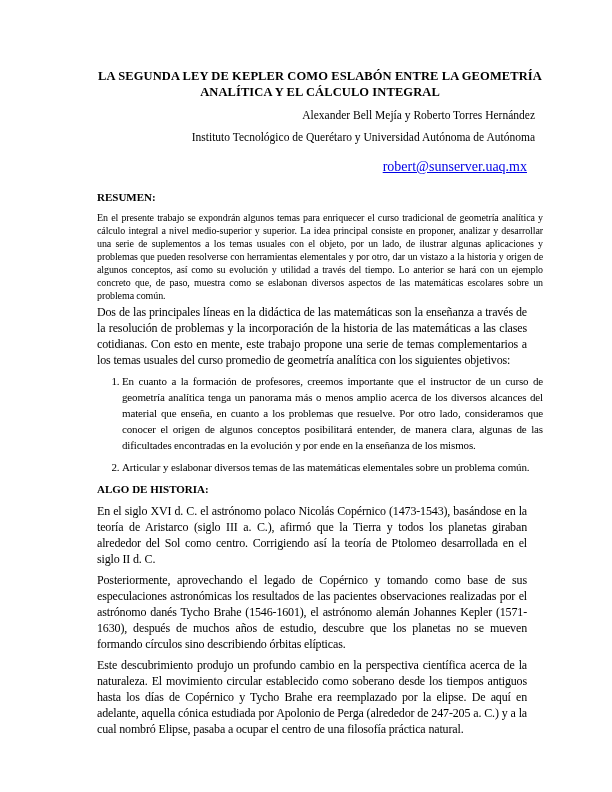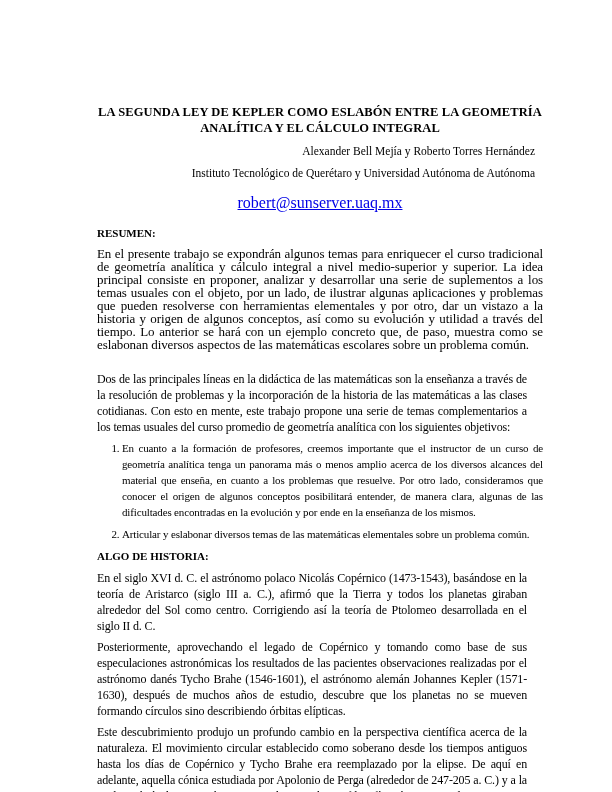--- a/index.html
+++ b/index.html
@@ -3,57 +3,57 @@
 <meta charset="utf-8">
 <style>
   html, body { margin: 0; padding: 0; background: #ffffff; }
   .page {
     position: relative;
     width: 612px;
     height: 792px;
     margin: 0 auto;
     background: #ffffff;
     box-sizing: border-box;
-    padding: 104px 69px 0 97px;
+    padding: 68px 69px 0 97px;
     overflow: hidden;
     font-family: "Liberation Serif", "DejaVu Serif", serif;
     color: #000000;
     -webkit-font-smoothing: antialiased;
   }
   .title {
     font-size: 12.5px;
     font-weight: bold;
     text-align: center;
     line-height: 16px;
     margin: 0 0 5px 0;
     letter-spacing: 0.1px;
   }
   .center-line {
     text-align: right;
     font-size: 11.5px;
     line-height: 14px;
     margin: 8px;
   }
-  .email-line { text-align: center; font-size: 16px; line-height: 14px; margin: 16px; }
+  .email-line { text-align: right; font-size: 14px; line-height: 14px; margin: 16px; }
   a.email {
     color: #0000e6;
     text-decoration: underline;
     cursor: pointer;
   }
   h2.sec-heading {
     font-size: 11px;
     font-weight: bold;
     line-height: 15px;
     margin: 7px 0 6px 0;
   }
   p.abstract {
-    font-size: 13px;
+    font-size: 10px;
     line-height: 13px;
     text-align: justify;
-    margin: 0 0 20px 0;
+    margin: 0 0 2px 0;
     letter-spacing: -0.1px;
   }
   p.body-par {
     font-size: 12px;
     line-height: 16px;
     text-align: justify;
     margin: 0 16px 5px 0;
     letter-spacing: -0.15px;
   }
   ol.objectives {

